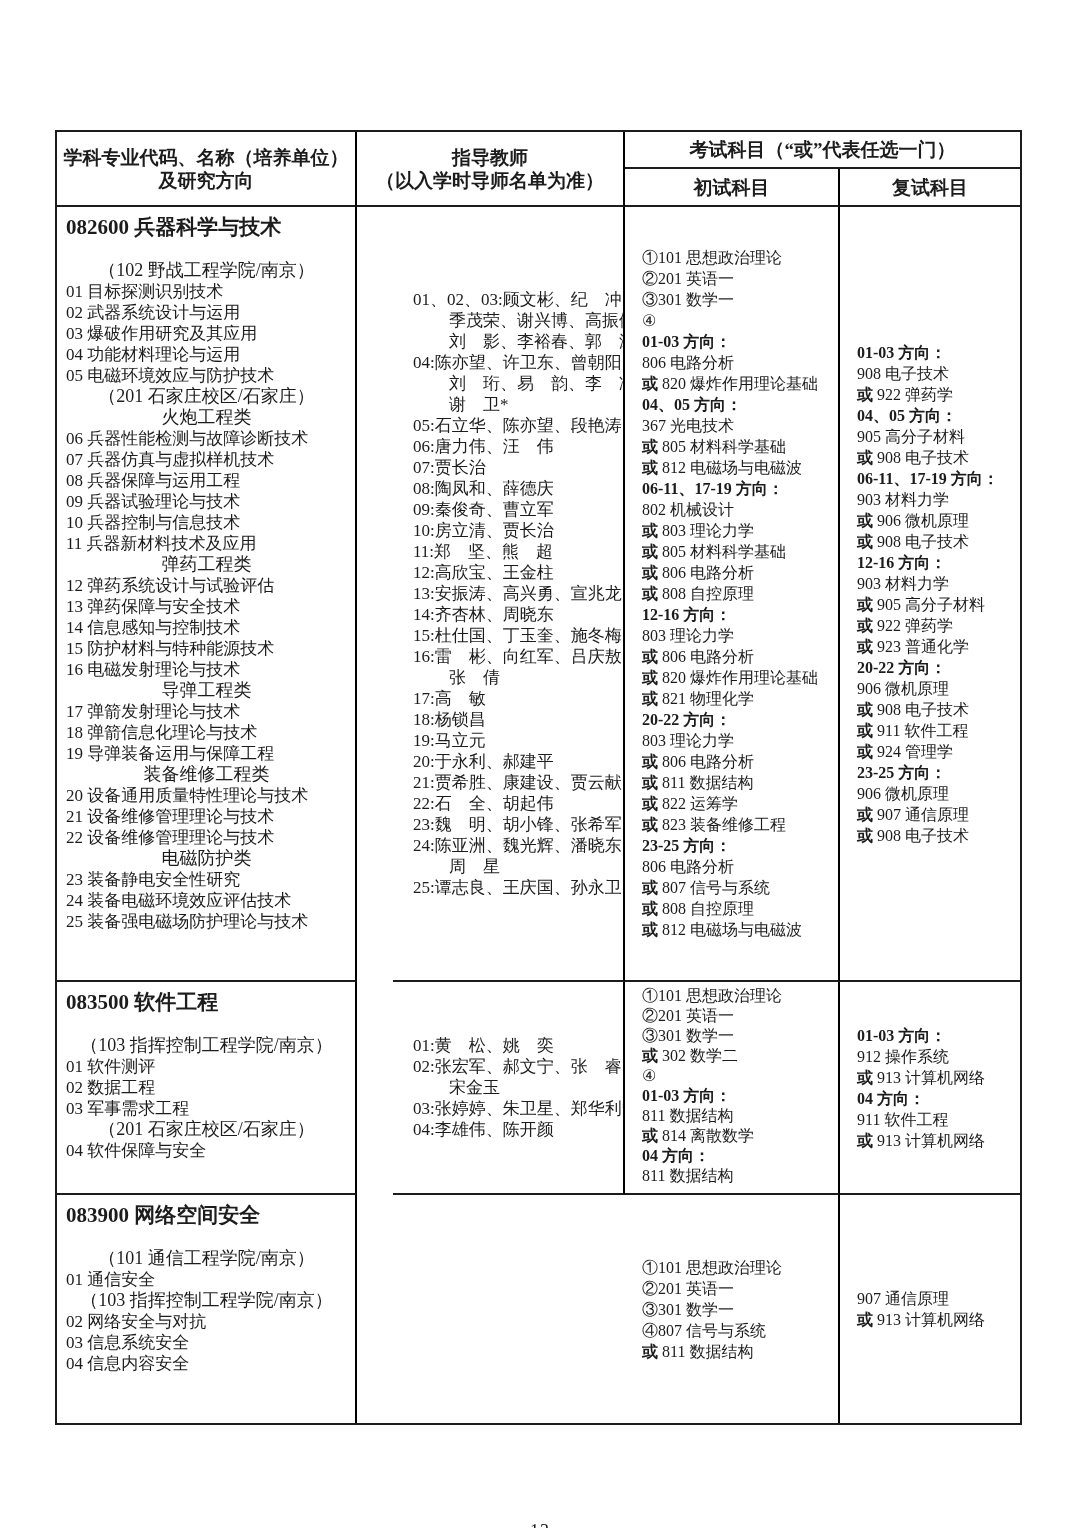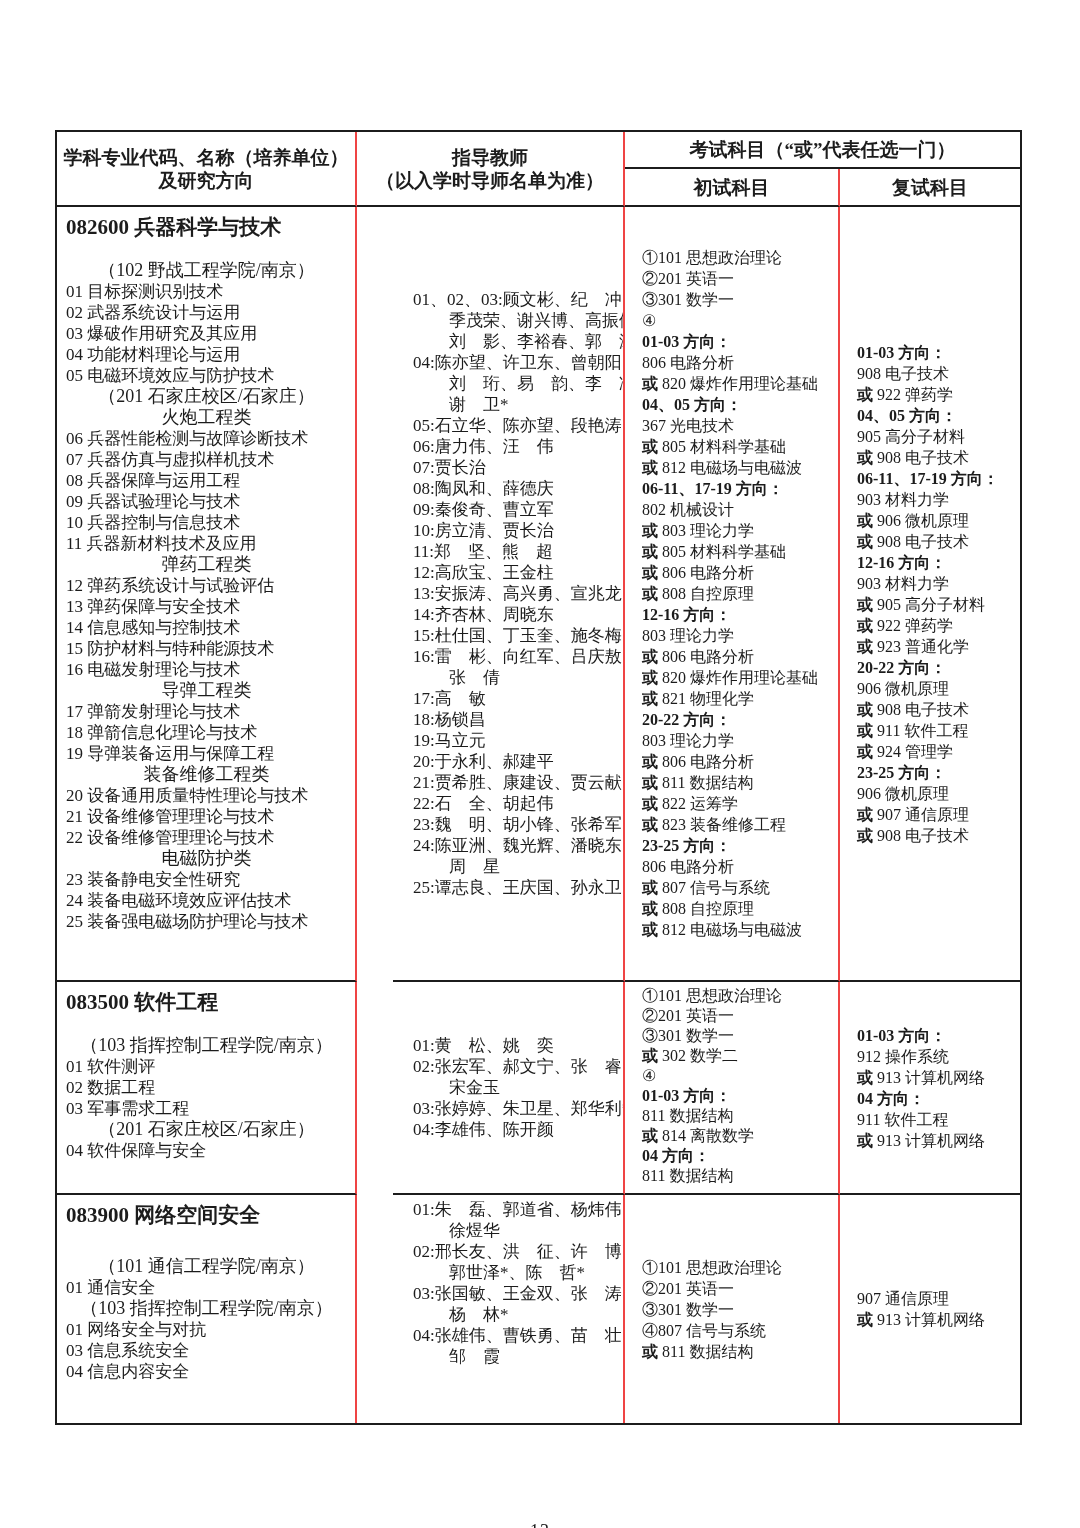--- a/index.html
+++ b/index.html
@@ -9,27 +9,27 @@
   }
   .table {
     position:absolute; left:55px; top:130px;
     display:grid;
     grid-template-columns:300px 268px 215px 180px;
     grid-template-rows:37px 38px 775px 213px 228px;
     border:2px solid #1c1c1c;
     background:#ffffff;
   }
   .cell {
-    border-right:2px solid #ef4444; border-bottom:2px solid #1c1c1c;
+    border-right:2px solid #000000; border-bottom:2px solid #1c1c1c;
     box-sizing:border-box; overflow:hidden;
     padding:4px 6px; font-size:17px; line-height:21px;
     display:flex; flex-direction:column;
   }
   .last-col { border-right:none; }
-  .last-row { border-bottom:none;gap:8px; }
+  .last-row { border-bottom:none; }
   .v-center { justify-content:center; }
   .hdr {
     align-items:center; justify-content:center; text-align:center;
     font-weight:bold; font-size:19px; line-height:23px; padding:2px 4px;
   }
   .c1 { padding-left:9px; padding-right:8px; }
   .adv { padding-left:20px;margin-left:36px; }
   .exam { padding-left:17px; font-size:16px; }
   .tight { line-height:20px; }
   .prog-title { font-size:21px; font-weight:bold; margin:6px 0 22px 0; }
@@ -246,35 +246,23 @@
         <div class="ln"><b>或</b> 913 计算机网络</div>
       </div>
   </div>
 
   <div class="cell c1 last-row" style="grid-area:5/1/6/2">
     <div class="prog-title">083900 网络空间安全</div>
     <div>
         <div class="ln unit">（101 通信工程学院/南京）</div>
         <div class="ln item">01 通信安全</div>
         <div class="ln unit">（103 指挥控制工程学院/南京）</div>
-        <div class="ln item">01 网络安全与对抗</div>
+        <div class="ln item">02 网络安全与对抗</div>
         <div class="ln item">03 信息系统安全</div>
         <div class="ln item">04 信息内容安全</div>
-      </div>
-  </div>
-  <div class="cell adv last-row" style="grid-area:5/2/6/3">
-    <div>
-        <div class="ln">01:朱　磊、郭道省、杨炜伟</div>
-        <div class="ln indent">徐煜华</div>
-        <div class="ln">02:邢长友、洪　征、许　博</div>
-        <div class="ln indent">郭世泽*、陈　哲*</div>
-        <div class="ln">03:张国敏、王金双、张　涛</div>
-        <div class="ln indent">杨　林*</div>
-        <div class="ln">04:张雄伟、曹铁勇、苗　壮</div>
-        <div class="ln indent">邹　霞</div>
       </div>
   </div>
   <div class="cell exam v-center last-row" style="grid-area:5/3/6/4">
     <div>
         <div class="ln">①101 思想政治理论</div>
         <div class="ln">②201 英语一</div>
         <div class="ln">③301 数学一</div>
         <div class="ln">④807 信号与系统</div>
         <div class="ln"><b>或</b> 811 数据结构</div>
       </div>

